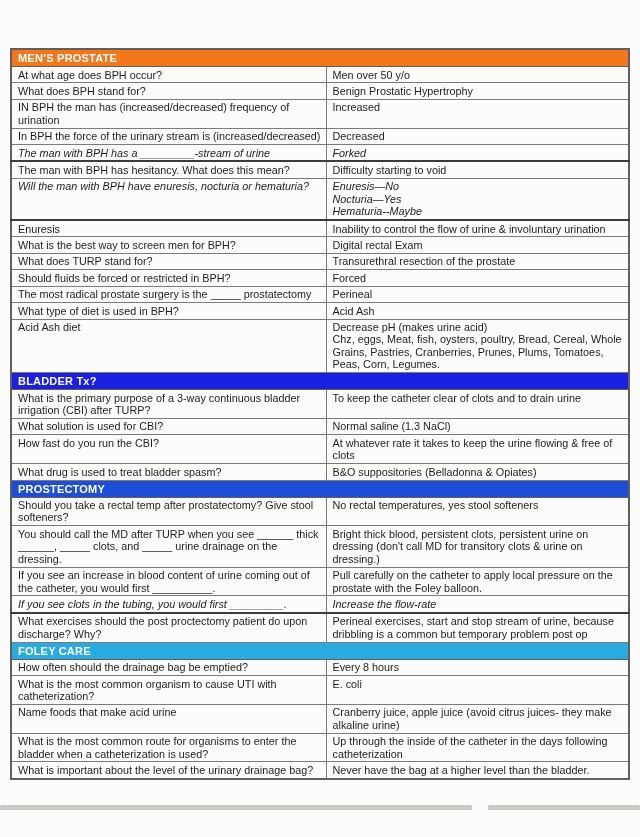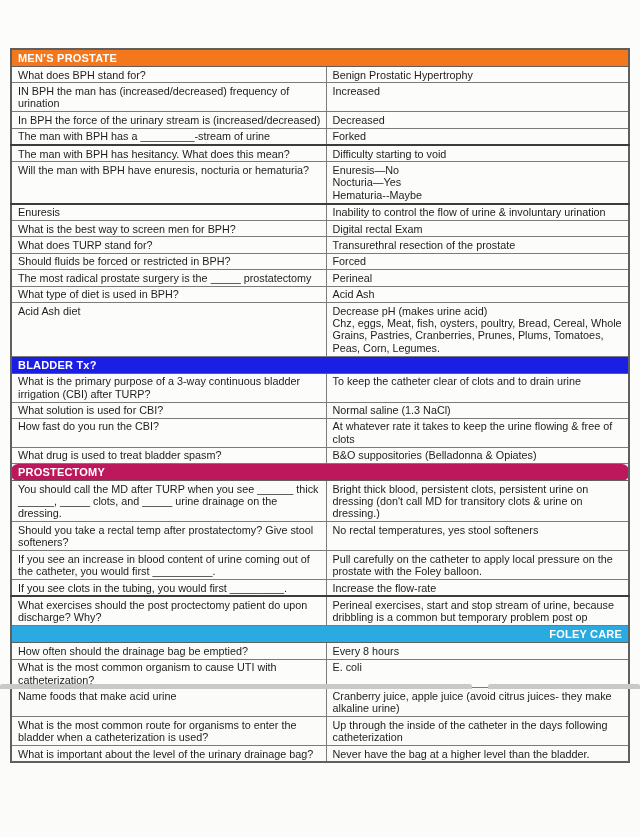--- a/index.html
+++ b/index.html
@@ -7,21 +7,21 @@
     padding: 0;
     width: 640px;
     height: 837px;
     overflow: hidden;
     background: #fbfbfa;
     font-family: "Liberation Sans", sans-serif;
   }
   .page {
     position: relative;
     width: 640px;
-    height: 689px;
+    height: 810px;
     background: #fcfcfb;
   }
   table.study-table {
     position: absolute;
     left: 10px;
     top: 48px;
     width: 618px;
     border-collapse: collapse;
     table-layout: fixed;
     border: 2px solid #5f5f5f;
@@ -41,20 +41,21 @@
     vertical-align: top;
     font-size: 10.8px;
     line-height: 12.4px;
     color: #1d1d1d;
     padding: 1.5px 5px 1.5px 6px;
     border: 1px solid #7b7b7b;
     word-wrap: break-word;
   }
   tr.thick-after td {
     border-bottom: 2.5px solid #3c3c3c;
+    font-style: italic;
   }
   .page-edge-shadow {
     position: absolute;
     bottom: 0;
     height: 5px;
     background: #c9c9c6;
     border-radius: 2px 2px 0 0;
   }
   .edge-left { left: 0; width: 472px; }
   .edge-right { left: 488px; width: 152px; }
@@ -66,20 +67,24 @@
   <table class="study-table">
     <colgroup>
       <col class="q-col">
       <col class="a-col">
     </colgroup>
     <tbody>
         <tr>
           <td colspan="2" class="section-header" style="background: rgb(245, 119, 28);">MEN’S PROSTATE</td>
         </tr>
         <tr>
+          <td class="q-cell">At what age does BPH occur?</td>
+          <td class="a-cell">Men over 50 y/o</td>
+        </tr>
+        <tr>
           <td class="q-cell">What does BPH stand for?</td>
           <td class="a-cell">Benign Prostatic Hypertrophy</td>
         </tr>
         <tr>
           <td class="q-cell">IN BPH the man has (increased/decreased) frequency of urination</td>
           <td class="a-cell">Increased</td>
         </tr>
         <tr>
           <td class="q-cell">In BPH the force of the urinary stream is (increased/decreased)</td>
           <td class="a-cell">Decreased</td>
@@ -137,44 +142,44 @@
         </tr>
         <tr>
           <td class="q-cell">How fast do you run the CBI?</td>
           <td class="a-cell">At whatever rate it takes to keep the urine flowing &amp; free of clots</td>
         </tr>
         <tr>
           <td class="q-cell">What drug is used to treat bladder spasm?</td>
           <td class="a-cell">B&amp;O suppositories (Belladonna &amp; Opiates)</td>
         </tr>
         <tr>
-          <td colspan="2" class="section-header" style="background: #be185d; border-radius: 7px;">PROSTECTOMY</td>
+          <td colspan="2" class="section-header" style="background: #1d4ed8;">PROSTECTOMY</td>
+        </tr>
+        <tr>
+          <td class="q-cell">Should you take a rectal temp after prostatectomy? Give stool softeners?</td>
+          <td class="a-cell">No rectal temperatures, yes stool softeners</td>
         </tr>
         <tr>
           <td class="q-cell">You should call the MD after TURP when you see ______ thick ______, _____ clots, and _____ urine drainage on the dressing.</td>
           <td class="a-cell">Bright thick blood, persistent clots, persistent urine on dressing (don't call MD for transitory clots &amp; urine on dressing.)</td>
-        </tr>
-        <tr>
-          <td class="q-cell">Should you take a rectal temp after prostatectomy? Give stool softeners?</td>
-          <td class="a-cell">No rectal temperatures, yes stool softeners</td>
         </tr>
         <tr>
           <td class="q-cell">If you see an increase in blood content of urine coming out of the catheter, you would first __________.</td>
           <td class="a-cell">Pull carefully on the catheter to apply local pressure on the prostate with the Foley balloon.</td>
         </tr>
         <tr class="thick-after">
           <td class="q-cell">If you see clots in the tubing, you would first _________.</td>
           <td class="a-cell">Increase the flow-rate</td>
         </tr>
         <tr>
           <td class="q-cell">What exercises should the post proctectomy patient do upon discharge? Why?</td>
           <td class="a-cell">Perineal exercises, start and stop stream of urine, because dribbling is a common but temporary problem post op</td>
         </tr>
         <tr>
-          <td colspan="2" class="section-header" style="background: rgb(41, 171, 226); text-align: right;">FOLEY CARE</td>
+          <td colspan="2" class="section-header" style="background: rgb(41, 171, 226);">FOLEY CARE</td>
         </tr>
         <tr>
           <td class="q-cell">How often should the drainage bag be emptied?</td>
           <td class="a-cell">Every 8 hours</td>
         </tr>
         <tr>
           <td class="q-cell">What is the most common organism to cause UTI with catheterization?</td>
           <td class="a-cell">E. coli</td>
         </tr>
         <tr>

